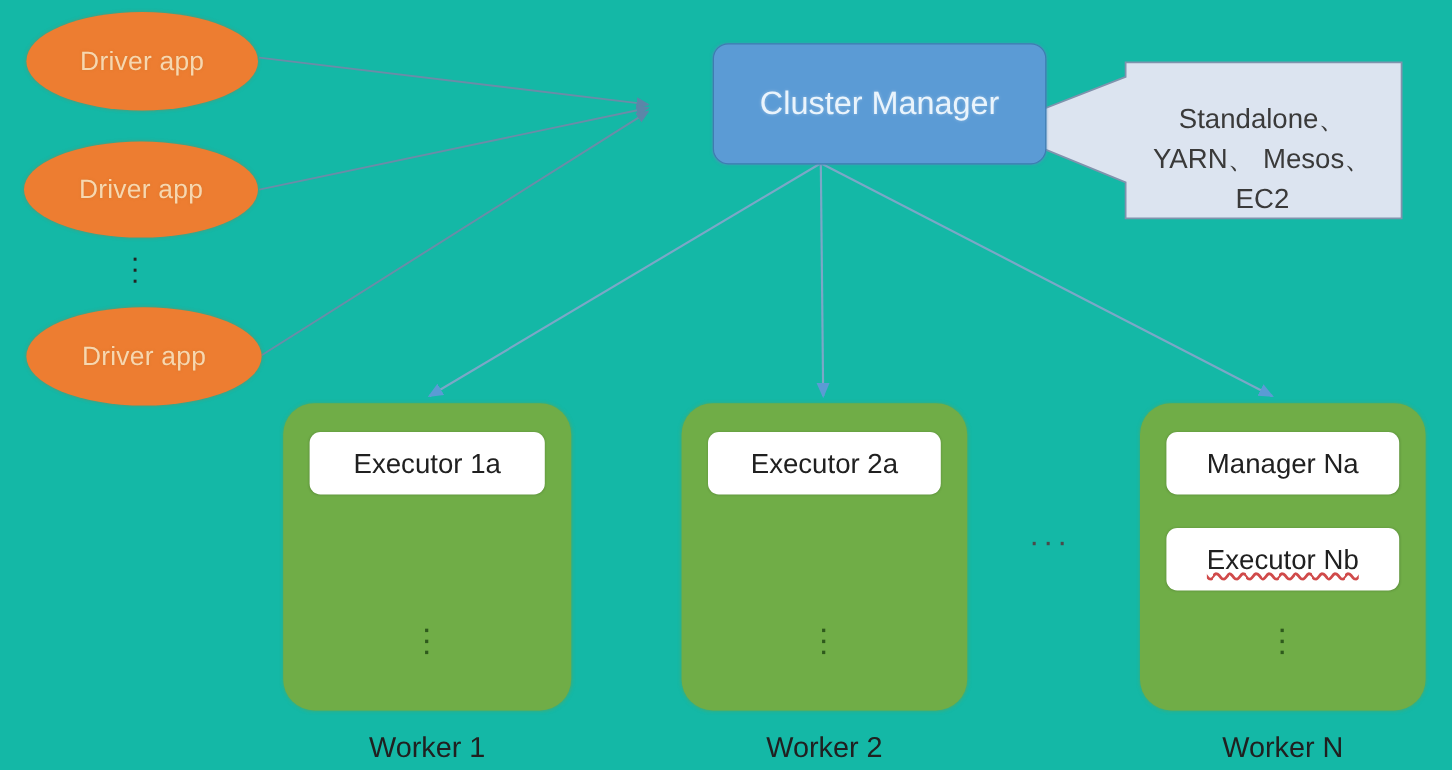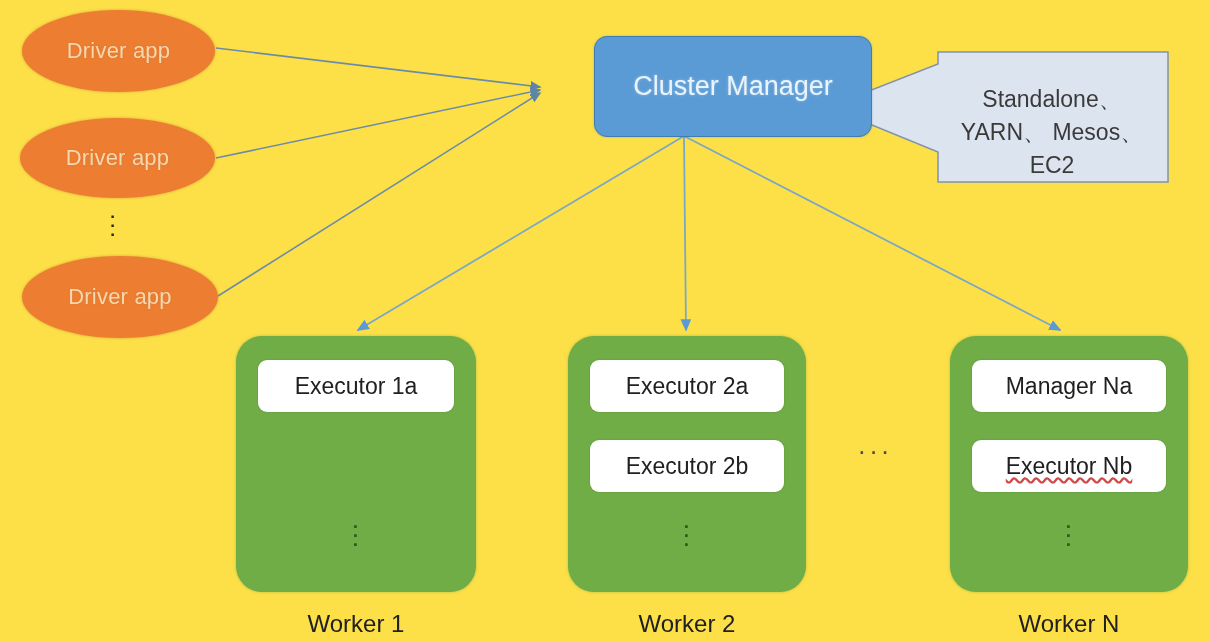--- a/index.html
+++ b/index.html
@@ -7,21 +7,21 @@
     padding: 0;
     background: #ffffff;
   }
   body {
     font-family: "Liberation Sans", sans-serif;
   }
   #canvas {
     position: relative;
     width: 1210px;
     height: 642px;
-    background: #fde047;
+    background: #14b8a6;
     overflow: hidden;
   }
   #edges {
     position: absolute;
     left: 0;
     top: 0;
     width: 1210px;
     height: 642px;
     pointer-events: none;
   }
@@ -251,23 +251,20 @@
       <span>·</span>
       <span>·</span>
     </div>
   </div>
   <div class="worker-caption" style="left:236px; top:610px; width:240px;">Worker 1</div>
 
   <div class="worker-box" style="left:568px; top:336px; width:238px; height:256px;">
     <div class="executor" style="top:24px; width:194px;">
       <span class="lbl">Executor 2a</span>
     </div>
-    <div class="executor" style="top:104px; width:194px;">
-      <span class="lbl">Executor 2b</span>
-    </div>
     <div class="vdots-in-worker" style="top:186px;">
       <span>·</span>
       <span>·</span>
       <span>·</span>
     </div>
   </div>
   <div class="worker-caption" style="left:568px; top:610px; width:238px;">Worker 2</div>
 
   <div id="worker-hdots">···</div>
 

